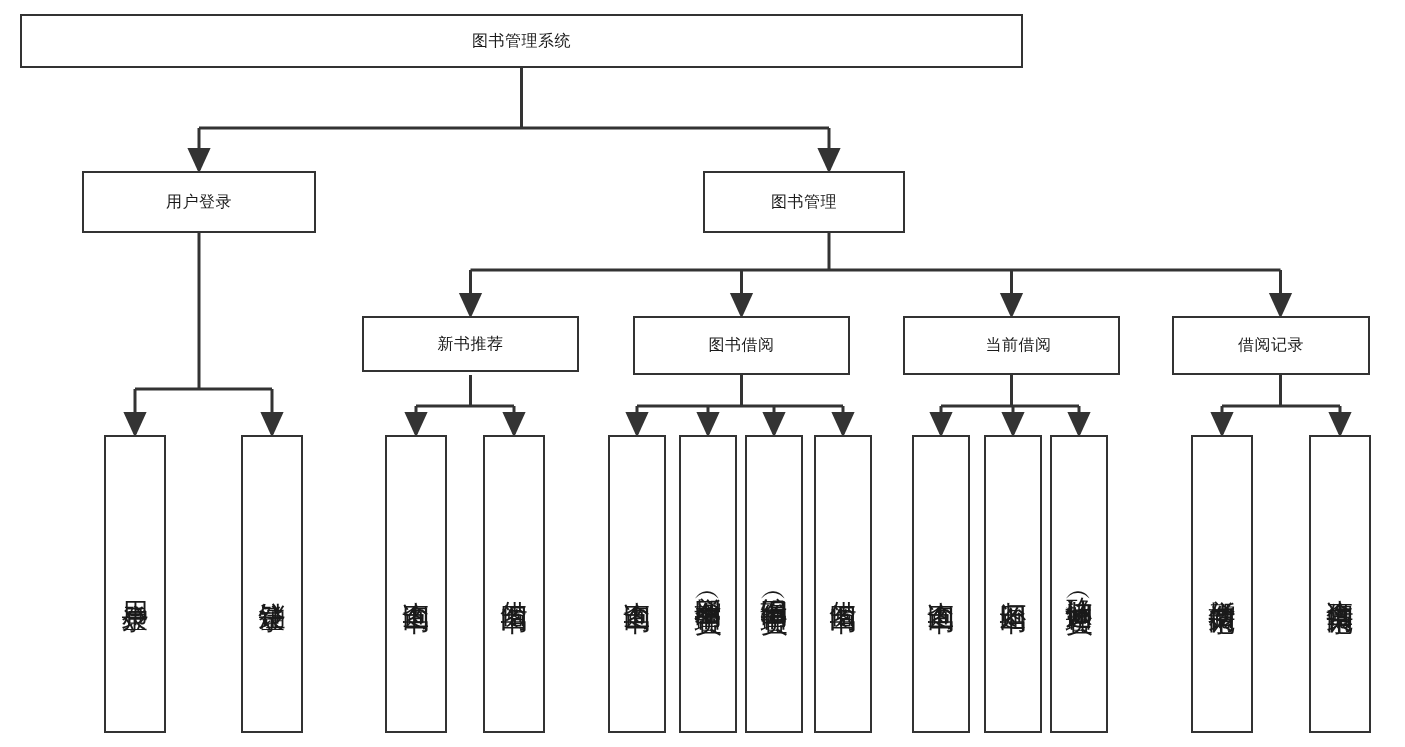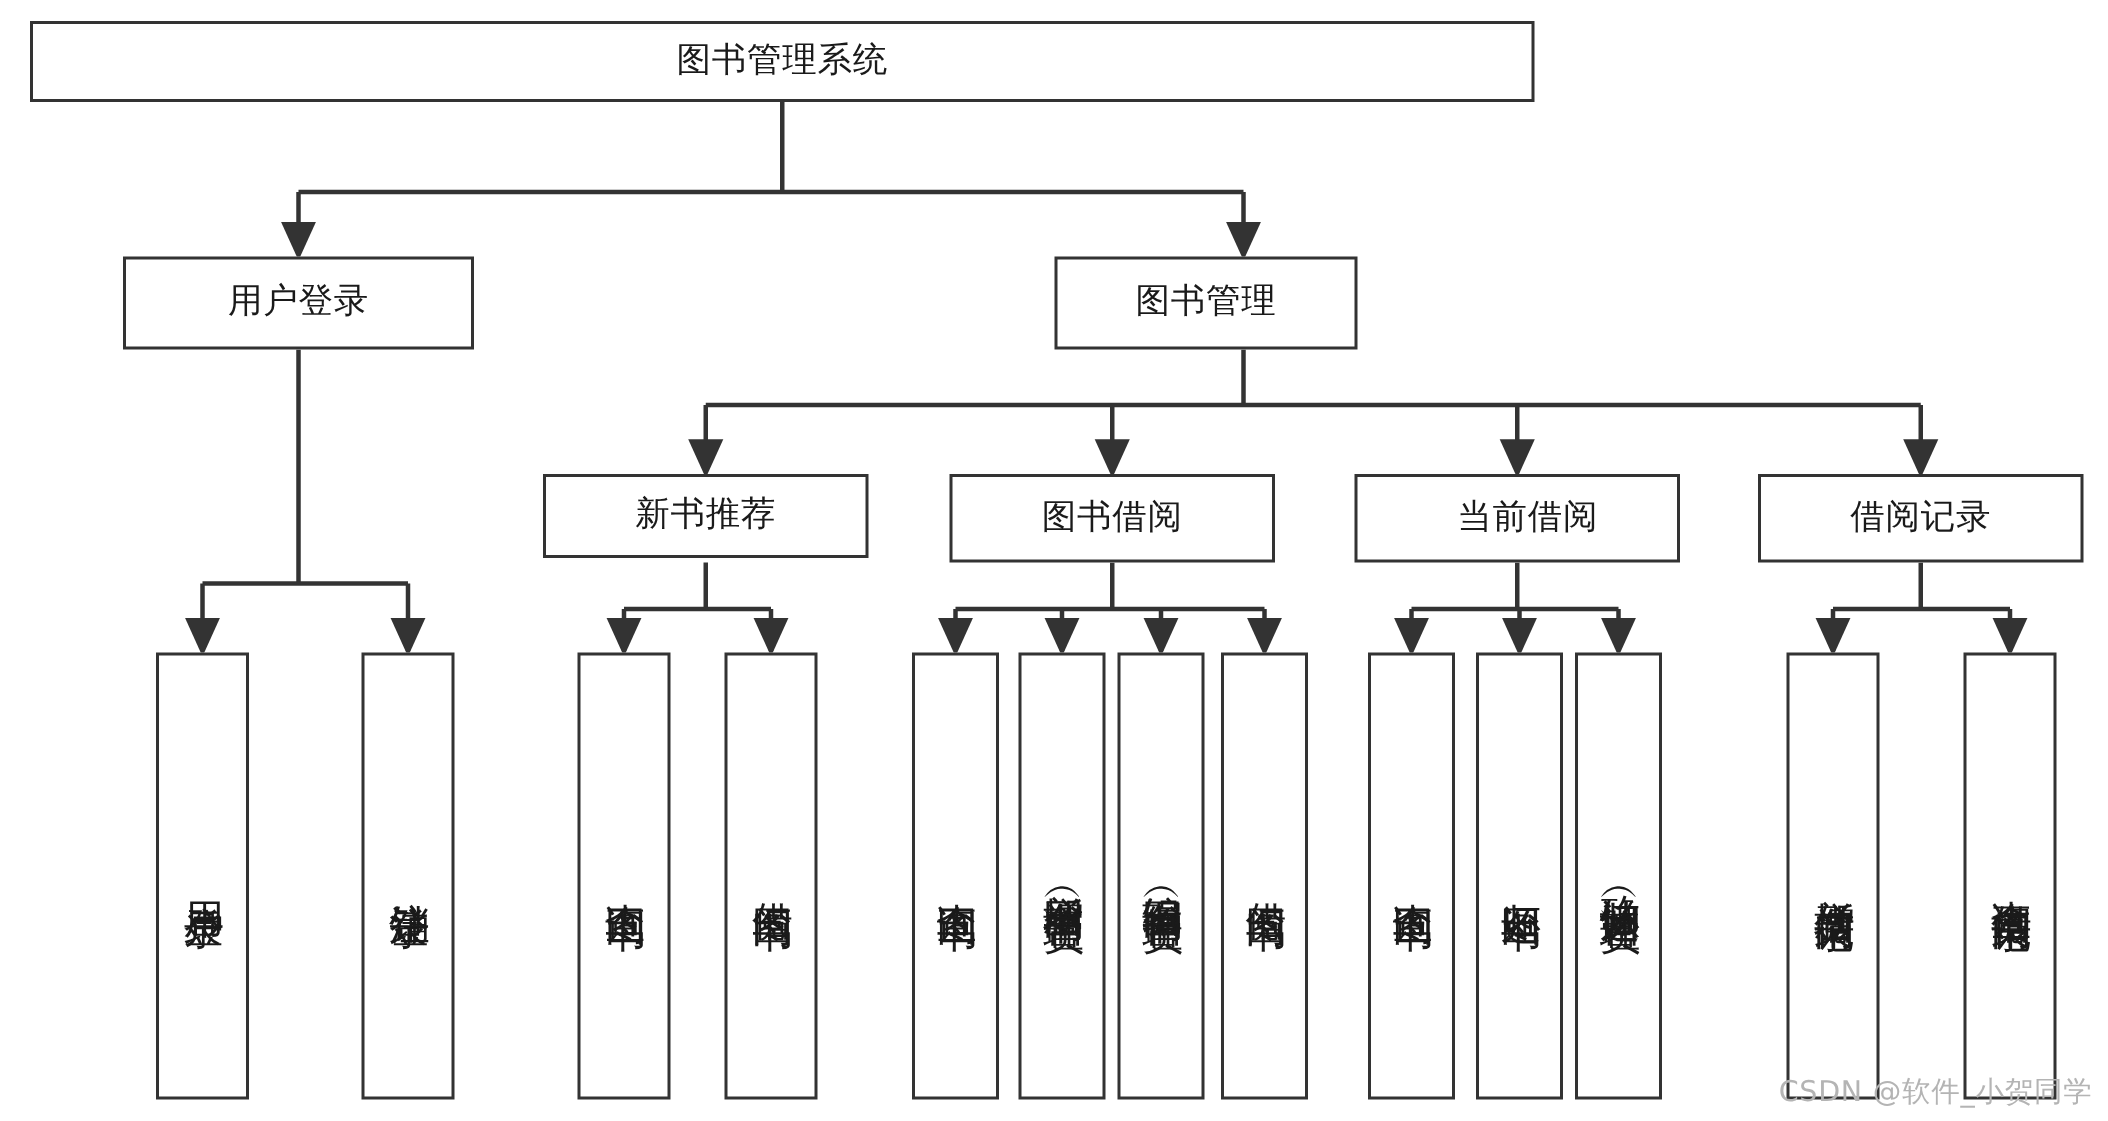--- a/index.html
+++ b/index.html
@@ -30,21 +30,21 @@
     box-sizing: border-box;
     border: 2.5px solid #333333;
     background: #ffffff;
     display: flex;
     align-items: center;
     justify-content: center;
     color: #1a1a1a;
     line-height: 1.18;
   }
   .node.horiz {
-    font-size: 23px;
+    font-size: 16px;
     letter-spacing: 0.5px;
   }
   .node.vert {
     writing-mode: vertical-rl;
     text-orientation: upright;
     font-size: 27px;
     letter-spacing: 2px;
     padding: 4px 0;
   }
   .node.vert .vtext {
@@ -123,21 +123,21 @@
       </div>
       <div class="node horiz" style="left: 362px; top: 316px; width: 217px; height: 56px;">
         <span>新书推荐</span>
       </div>
       <div class="node horiz" style="left: 633px; top: 316px; width: 217px; height: 59px;">
         <span>图书借阅</span>
       </div>
       <div class="node horiz" style="left: 903px; top: 316px; width: 217px; height: 59px; padding-left: 14px;">
         <span>当前借阅</span>
       </div>
-      <div class="node horiz" style="left: 1172px; top: 316px; width: 217px; height: 59px;">
+      <div class="node horiz" style="left: 1172px; top: 316px; width: 198px; height: 59px;">
         <span>借阅记录</span>
       </div>
       <div class="node vert" style="left: 104px; top: 435px; width: 62px; height: 298px;">
         <span class="vtext">用户登录</span>
       </div>
       <div class="node vert" style="left: 241px; top: 435px; width: 62px; height: 298px;">
         <span class="vtext">注销登录</span>
       </div>
       <div class="node vert" style="left: 385px; top: 435px; width: 62px; height: 298px;">
         <span class="vtext">查询图书</span>
@@ -167,14 +167,13 @@
         <span class="vtext">确认归还（管理员）</span>
       </div>
       <div class="node vert" style="left: 1191px; top: 435px; width: 62px; height: 298px;">
         <span class="vtext">新增借阅记录</span>
       </div>
       <div class="node vert" style="left: 1309px; top: 435px; width: 62px; height: 298px;">
         <span class="vtext">查询借阅记录</span>
       </div>
     </div>
 
-  <div id="watermark">CSDN @软件_小贺同学</div>
 </div>
 
 </body></html>

